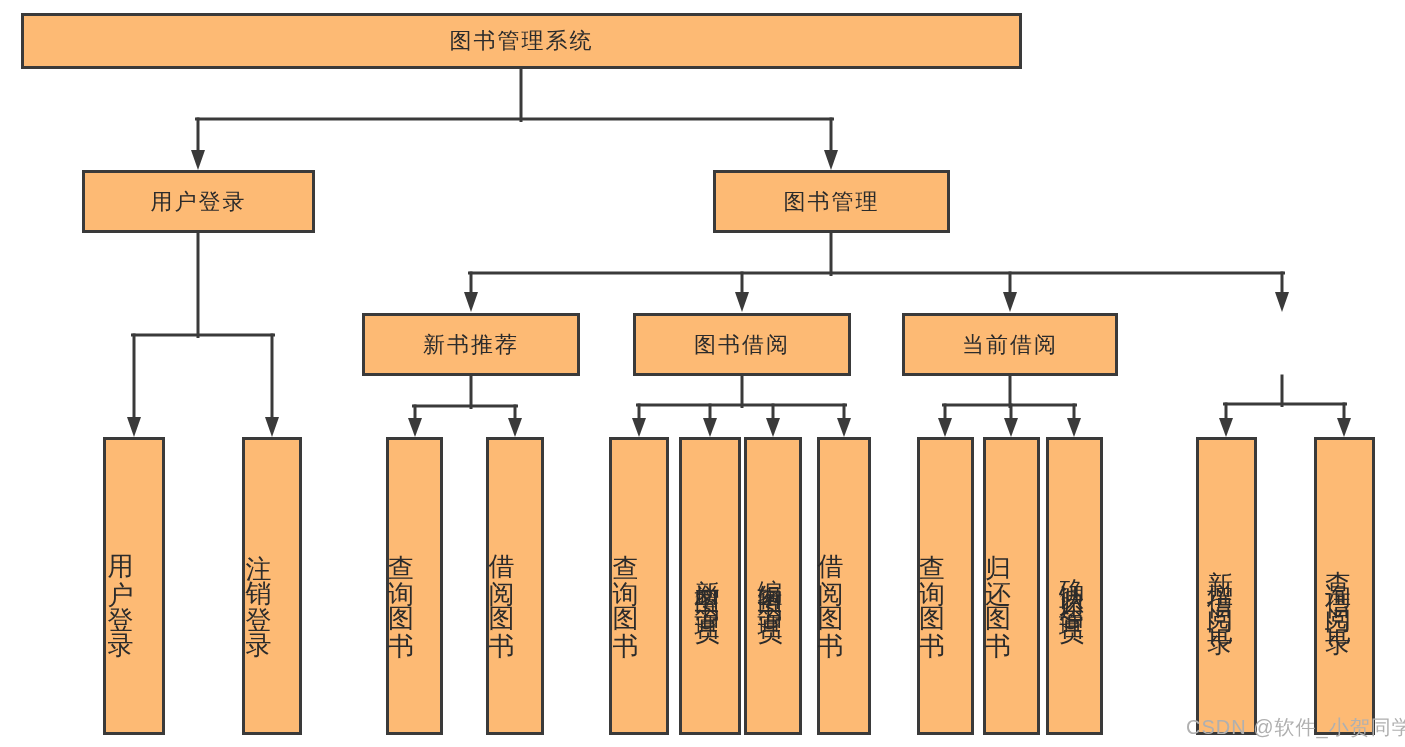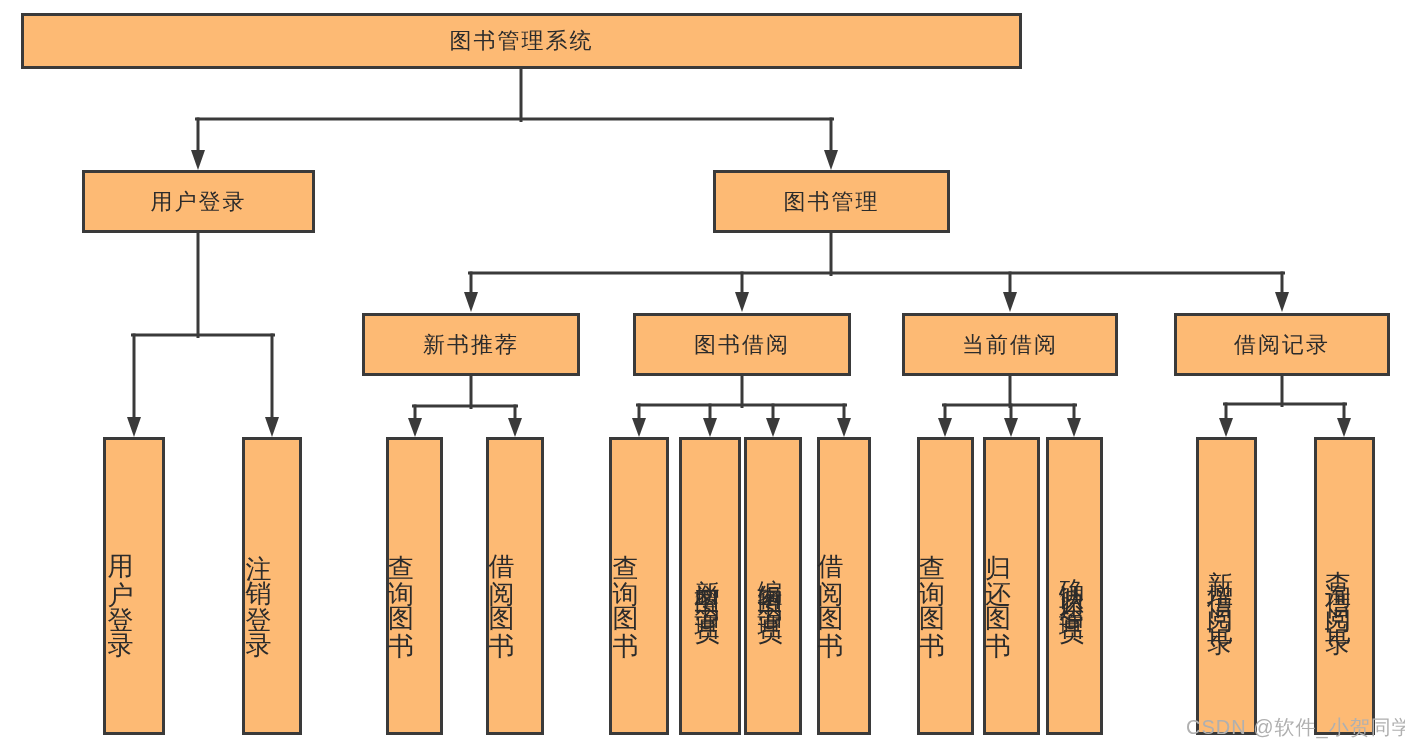--- a/index.html
+++ b/index.html
@@ -161,23 +161,20 @@
 
   <div class="box" style="left:713px; top:170px; width:237px; height:63px;">
     <span class="h-label">图书管理</span>
   </div>
   <div class="box" style="left:633px; top:313px; width:218px; height:63px;text-align:right;">
     <span class="h-label">图书借阅</span>
   </div>
   <div class="box" style="left:902px; top:313px; width:216px; height:63px;">
     <span class="h-label">当前借阅</span>
   </div>
-  <div class="box" style="left:1174px; top:313px; width:216px; height:63px;">
-    <span class="h-label">借阅记录</span>
-  </div>
 
   <div class="box leaf" style="left:103px; width:62px;">
     <span class="v-label v-short">用户登录</span>
   </div>
   <div class="box leaf" style="left:242px; width:60px;">
     <span class="v-label v-short">注销登录</span>
   </div>
 
   <div class="box leaf" style="left:386px; width:57px;">
     <span class="v-label v-short">查询图书</span>

